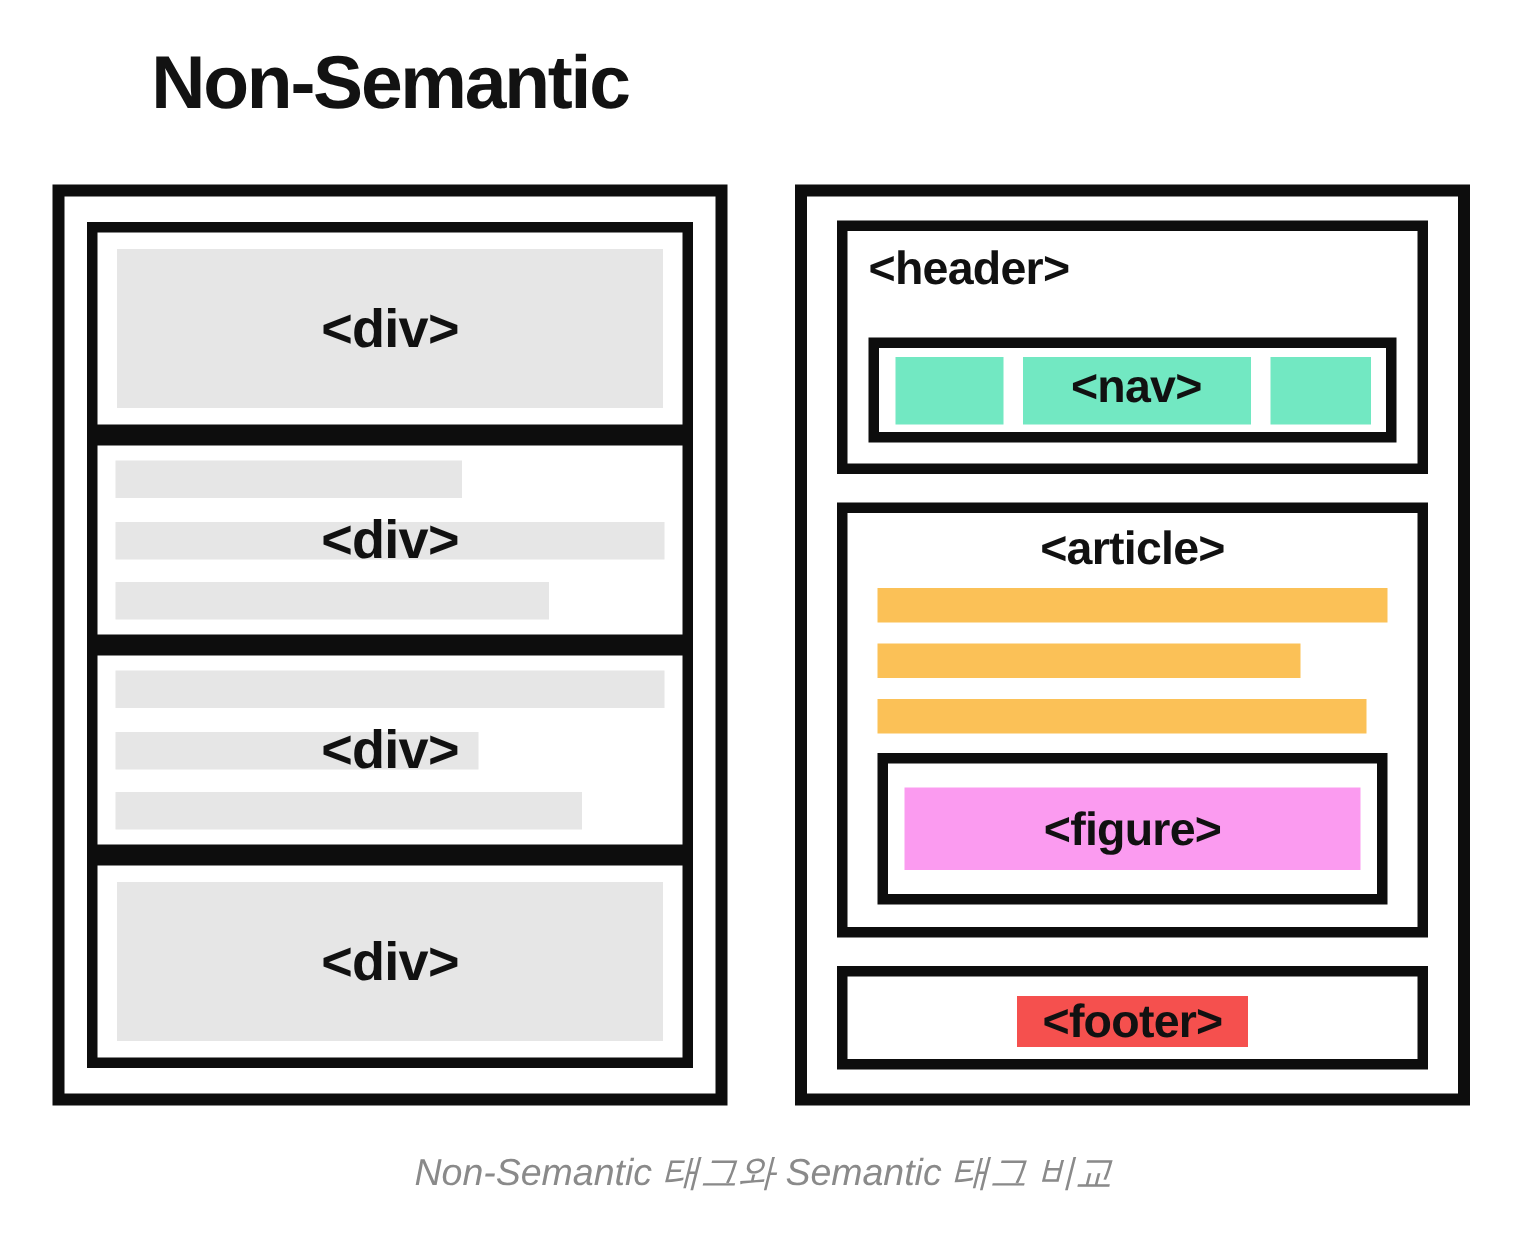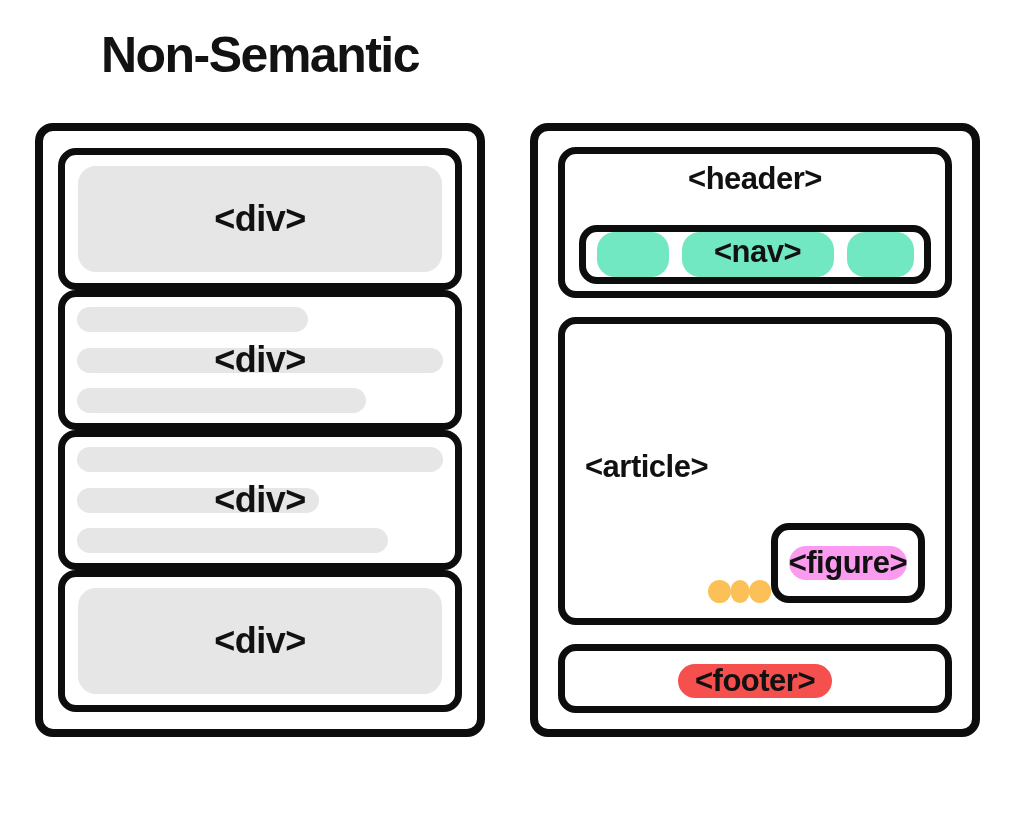--- a/index.html
+++ b/index.html
@@ -4,21 +4,21 @@
 <style>
   :root{
     --border:#0d0d0d;
     --gray:#e6e6e6;
     --mint:#72e8c2;
     --orange:#fbc157;
     --pink:#fb9bf0;
     --red:#f5504e;
     --caption:#8a8a8a;
   }
-  *{box-sizing:border-box;margin:0;padding:0;border-radius:18px;}
+  *{box-sizing:border-box;margin:0;padding:0;}
   body{background:#ffffff;font-family:"Liberation Sans",sans-serif;}
   .canvas{position:relative;width:1018px;height:830px;background:#ffffff;overflow:hidden;}
 
   .col{position:absolute;top:0;width:450px;height:760px;}
   .col.left{left:35px;}
   .col.right{left:530px;}
 
   .col-title{
     position:absolute;top:26px;left:0;width:100%;
     text-align:center;font-size:50px;font-weight:800;letter-spacing:-1.5px;
@@ -43,29 +43,29 @@
   .overlay{position:absolute;top:50%;left:0;right:0;transform:translateY(-50%);text-align:center;}
 
   .tag-label{
     font-weight:800;color:#111;letter-spacing:-0.5px;white-space:nowrap;
     font-size:36px;line-height:1.1;
   }
   .tag-label.sm{font-size:31px;}
 
   
   .sem-box{border:7px solid var(--border);background:#fff;}
-  .header-box{height:151px;display:flex;flex-direction:column;align-items:center;padding:8px 14px 14px;}
+  .header-box{height:169px;display:flex;flex-direction:column;padding:8px 14px 14px;}
   .header-box .tag-label{margin-bottom:5px;}
   .nav-box{border:7px solid var(--border);align-self:stretch;flex:1;display:flex;align-items:center;justify-content:center;gap:13px;margin-top:24px;}
   .nav-block{height:45px;background:var(--mint);}
   .nav-block.nb1{width:72px;}
   .nav-block.nb2{width:152px;display:flex;align-items:center;justify-content:center;}
   .nav-block.nb3{width:67px;}
 
-  .article-box{flex:1;display:flex;flex-direction:row;padding:7px 20px 15px;align-items:flex-end;}
+  .article-box{flex:1;display:flex;flex-direction:column;padding:7px 20px 15px;}
   .article-box>.tag-label{align-self:center;}
   .abar{height:23px;background:var(--orange);margin-top:14px;}
   .abar.first{margin-top:9px;}
   .aw-100{width:100%}.aw-83{width:83%}.aw-96{width:96%}
   .figure-box{border:7px solid var(--border);margin-top:13px;flex:1;display:flex;padding:16px 11px;}
   .figure-fill{flex:1;background:var(--pink);display:flex;align-items:center;justify-content:center;}
 
   .footer-box{height:69px;display:flex;align-items:center;gap:13px;padding:0 9px;flex-direction:column;}
   .foot-block{height:48px;background:var(--red);}
   .foot-block.fb1{width:93px;}
@@ -149,14 +149,15 @@
         <div class="foot-block fb1"></div>
         <div class="foot-block fb2">
           <span class="tag-label sm">&lt;footer&gt;</span>
         </div>
         <div class="foot-block fb3"></div>
       </section>
 
     </div>
   </div>
 
+  <div class="caption">Non-Semantic 태그와 Semantic 태그 비교</div>
 
 </div>
 
 </body></html>

